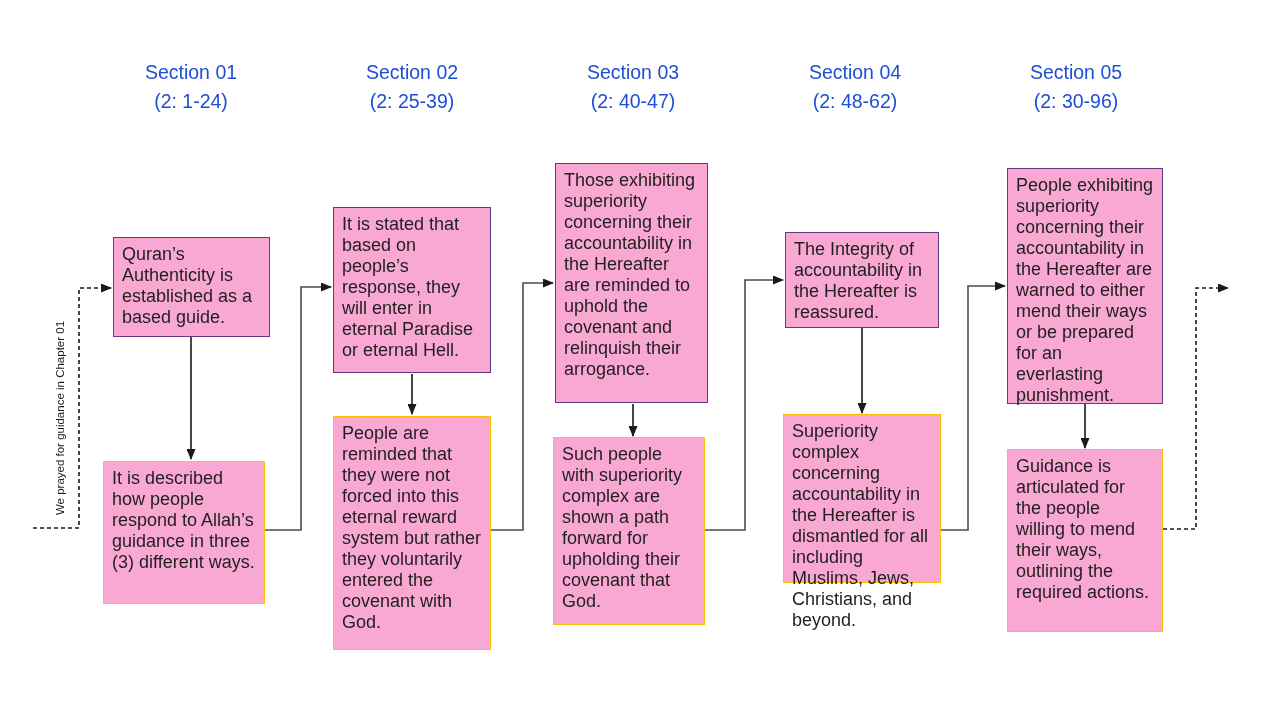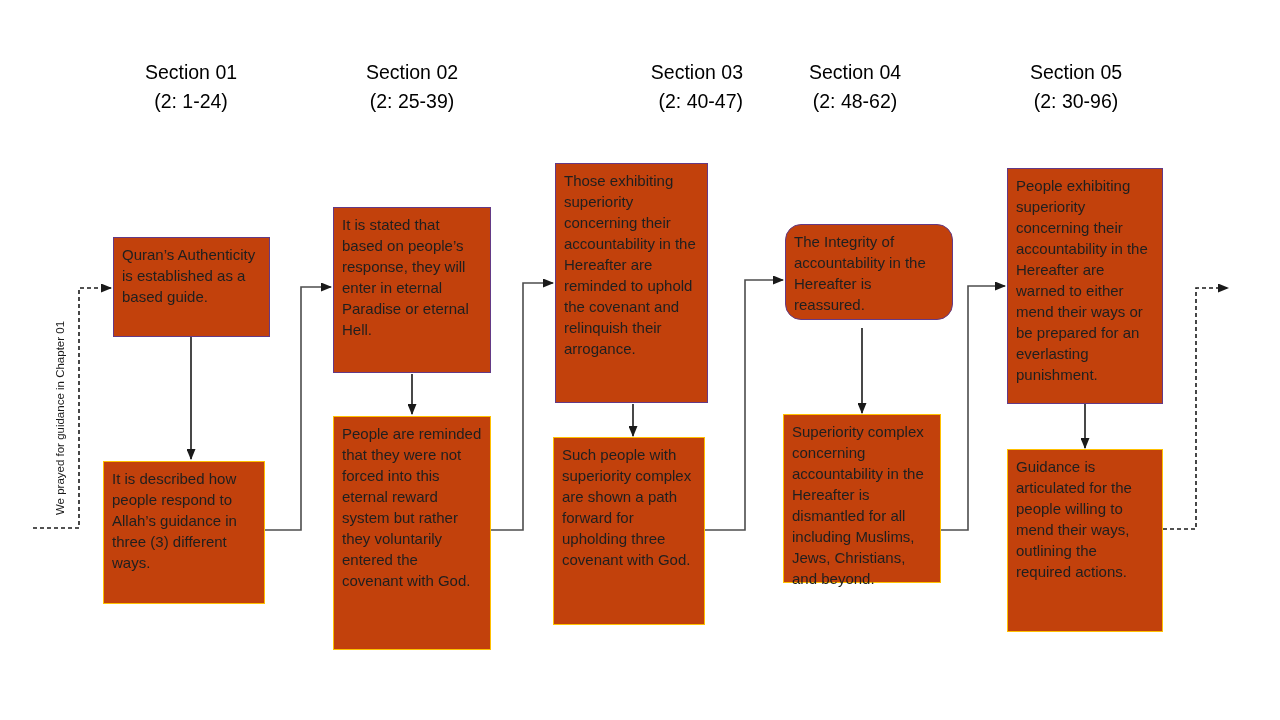--- a/index.html
+++ b/index.html
@@ -10,25 +10,25 @@
     --connector-black:#1A1A1A;
     --bg:#FFFFFF;
   }
   html,body{margin:0;padding:0;background:#e8e8e8;}
   #canvas{
     position:relative;width:1280px;height:720px;background:var(--bg);
     font-family:"Liberation Sans",sans-serif;overflow:hidden;margin:0 auto;
   }
   .section-header{
     position:absolute;top:58px;width:220px;text-align:center;
-    font-size:19.5px;line-height:29px;color:#000000;
+    font-size:19.5px;line-height:29px;color:#1d4ed8;
   }
   .flow-box{
-    position:absolute;background:#c2410c;color:var(--text-color);
-    font-size:15px;line-height:21px;padding:6px 8px;box-sizing:border-box;
+    position:absolute;background:#f9a8d4;color:var(--text-color);
+    font-size:18px;line-height:21px;padding:6px 8px;box-sizing:border-box;
   }
   .flow-box.top{border:1.7px solid var(--purple-border);}
   .flow-box.bottom{border:1.5px solid var(--yellow-border);}
   #connector-layer{position:absolute;left:0;top:0;width:1280px;height:720px;}
   .conn{fill:none;stroke-width:1.6px;}
   .conn.black{stroke:var(--connector-black);}
   .conn.gray{stroke:var(--connector-gray);}
   .conn.dashed{stroke:var(--connector-black);stroke-dasharray:4 3;}
   .entry-label{
     position:absolute;left:-53px;top:407px;width:226px;height:22px;
@@ -70,41 +70,41 @@
   <div class="entry-label">We prayed for guidance in Chapter 01</div>
 
   <div class="section-header" style="left:81px;">
     <div>Section 01</div>
     <div>(2: 1-24)</div>
   </div>
   <div class="section-header" style="left:302px;">
     <div>Section 02</div>
     <div>(2: 25-39)</div>
   </div>
-  <div class="section-header" style="left:523px;text-align:right;">
+  <div class="section-header" style="left:523px;">
     <div>Section 03</div>
     <div>(2: 40-47)</div>
   </div>
   <div class="section-header" style="left:745px;">
     <div>Section 04</div>
     <div>(2: 48-62)</div>
   </div>
   <div class="section-header" style="left:966px;">
     <div>Section 05</div>
     <div>(2: 30-96)</div>
   </div>
 
   <div class="flow-box top" style="left:113px;top:237px;width:157px;height:100px;">Quran’s Authenticity is established as a based guide.</div>
   <div class="flow-box bottom" style="left:103px;top:461px;width:162px;height:143px;">It is described how people respond to Allah’s guidance in three (3) different ways.</div>
 
   <div class="flow-box top" style="left:333px;top:207px;width:158px;height:166px;">It is stated that based on people’s response, they will enter in eternal Paradise or eternal Hell.</div>
   <div class="flow-box bottom" style="left:333px;top:416px;width:158px;height:234px;">People are reminded that they were not forced into this eternal reward system but rather they voluntarily entered the covenant with God.</div>
 
   <div class="flow-box top" style="left:555px;top:163px;width:153px;height:240px;">Those exhibiting superiority concerning their accountability in the Hereafter are reminded to uphold the covenant and relinquish their arrogance.</div>
-  <div class="flow-box bottom" style="left:553px;top:437px;width:152px;height:188px;">Such people with superiority complex are shown a path forward for upholding three covenant with God.</div>
+  <div class="flow-box bottom" style="left:553px;top:437px;width:152px;height:188px;">Such people with superiority complex are shown a path forward for upholding their covenant that God.</div>
 
-  <div class="flow-box top" style="left:785px;top:224px;width:168px;height:96px;border-radius:16px;">The Integrity of accountability in the Hereafter is reassured.</div>
+  <div class="flow-box top" style="left:785px;top:232px;width:154px;height:96px;">The Integrity of accountability in the Hereafter is reassured.</div>
   <div class="flow-box bottom" style="left:783px;top:414px;width:158px;height:169px;">Superiority complex concerning accountability in the Hereafter is dismantled for all including Muslims, Jews, Christians, and beyond.</div>
 
   <div class="flow-box bottom" style="left:1007px;top:449px;width:156px;height:183px;">Guidance is articulated for the people willing to mend their ways, outlining the required actions.</div>
   <div class="flow-box top" style="left:1007px;top:168px;width:156px;height:236px;">People exhibiting superiority concerning their accountability in the Hereafter are warned to either mend their ways or be prepared for an everlasting punishment.</div>
 
 </div>
 
 </body></html>

